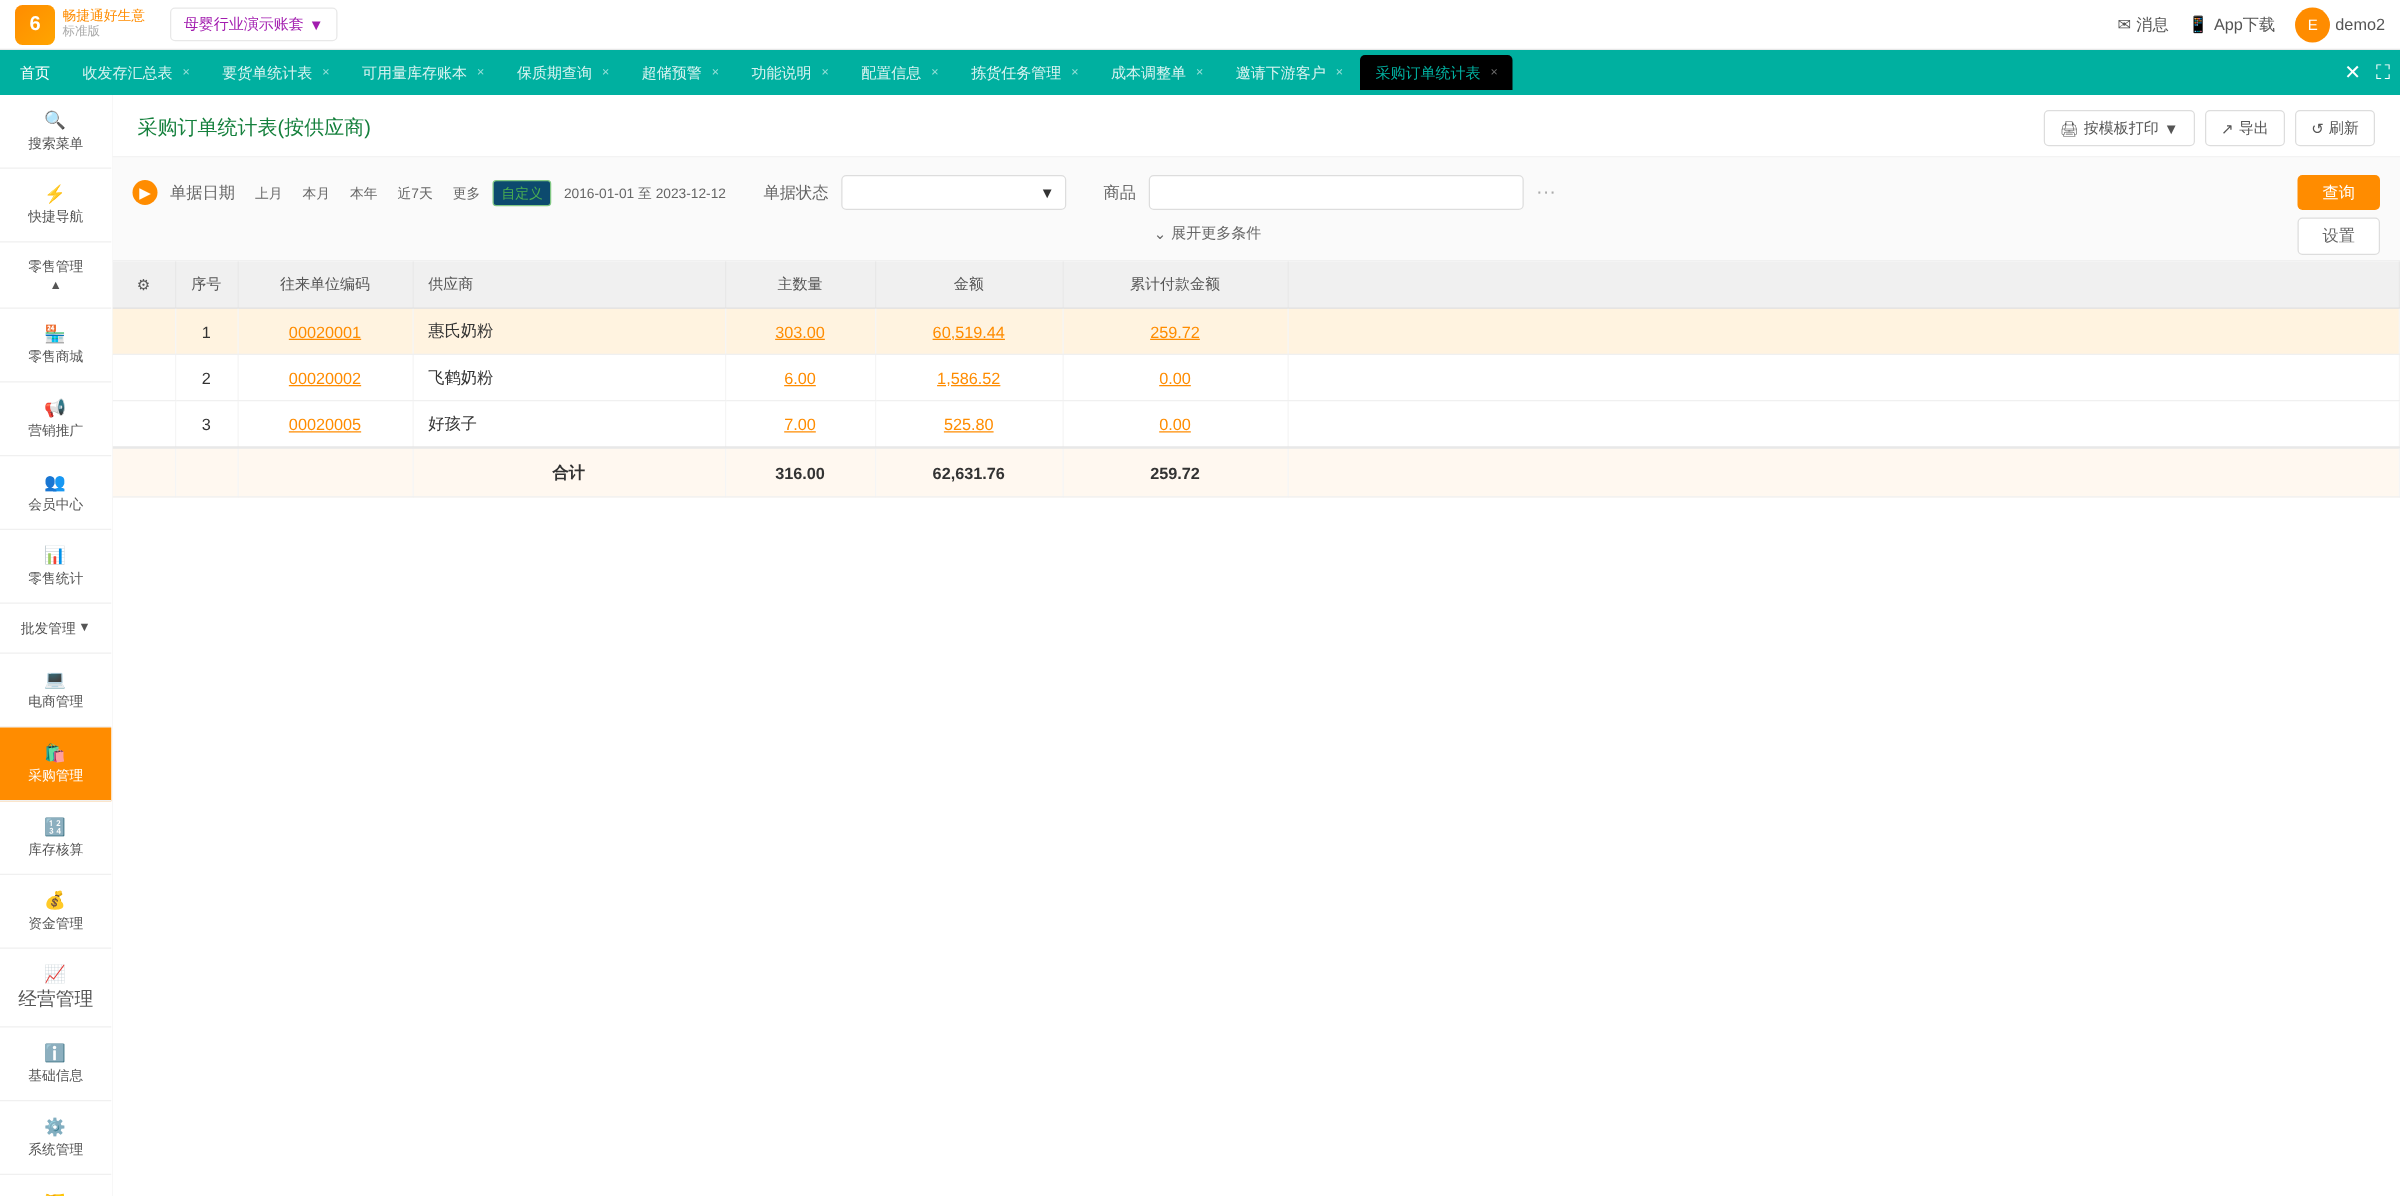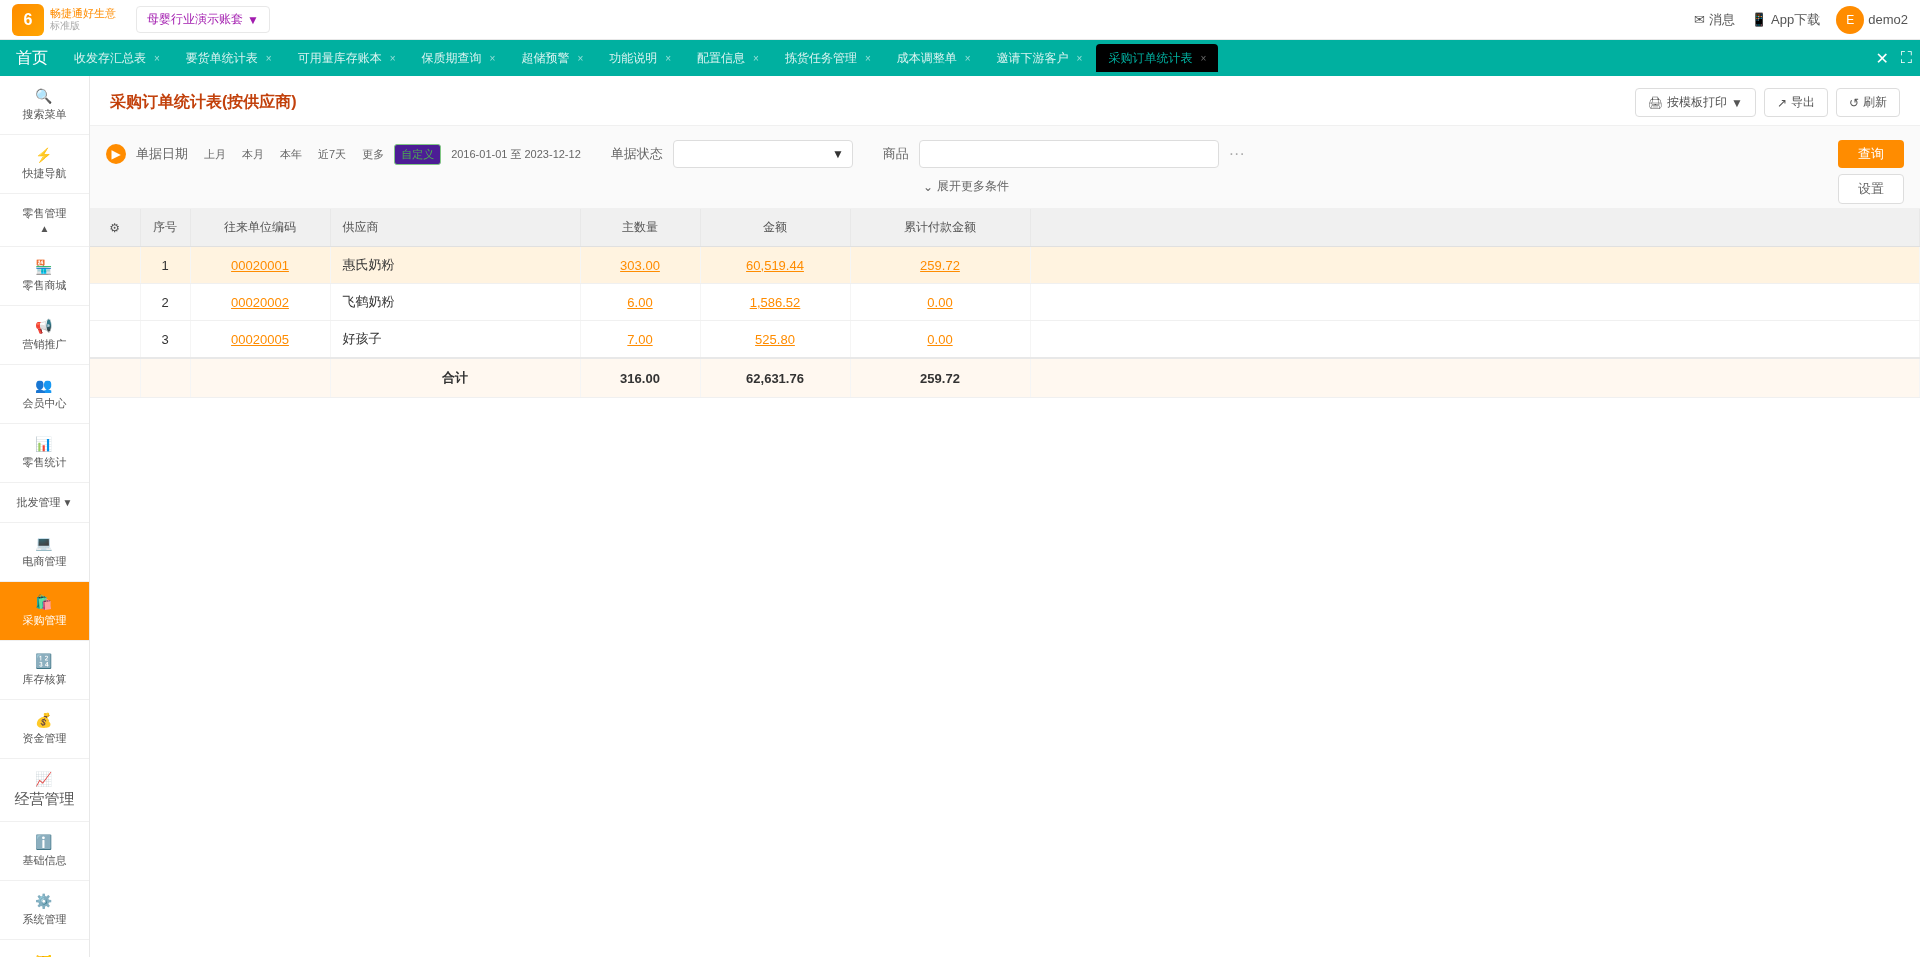--- a/index.html
+++ b/index.html
@@ -15,46 +15,46 @@
     .top-bar-right { display: flex; align-items: center; gap: 16px; }
     .top-right-item { display: flex; align-items: center; gap: 4px; font-size: 13px; color: #555; cursor: pointer; }
     .avatar { width: 28px; height: 28px; border-radius: 50%; background: #ff8c00; display: flex; align-items: center; justify-content: center; color: white; font-size: 12px; }
 
     
     .nav-tabs { height: 36px; background: #00b0a0; display: flex; align-items: center; padding: 0 4px; gap: 2px; overflow: hidden; }
     .nav-tab { height: 28px; padding: 0 12px; border-radius: 4px 4px 0 0; display: flex; align-items: center; gap: 6px; font-size: 12px; color: rgba(255,255,255,0.85); cursor: pointer; white-space: nowrap; background: transparent; }
     .nav-tab.active { background: #000000; color: #00b0a0; font-weight: 500; }
     .nav-tab .close-x { font-size: 10px; opacity: 0.7; margin-left: 2px; }
     .nav-tab.active .close-x { color: #999; }
-    .nav-home { color: white; font-size: 16px; }
+    .nav-home { color: white; font-size: 12px; }
     .tab-controls { margin-left: auto; display: flex; align-items: center; gap: 4px; color: white; font-size: 14px; cursor: pointer; }
 
     
     .main-layout { display: flex; height: calc(957px - 76px); }
 
     
     .sidebar { width: 90px; background: #fff; border-right: 1px solid #e8e8e8; display: flex; flex-direction: column; overflow-y: auto; }
     .sidebar-item { padding: 12px 4px; text-align: center; cursor: pointer; font-size: 12px; color: #555; border-bottom: 1px solid #f0f0f0; display: flex; flex-direction: column; align-items: center; gap: 3px; }
     .sidebar-item.active { background: #ff8c00; color: white; }
     .sidebar-icon { font-size: 14px; }
 
     
     .content { flex: 1; background: #fff; overflow: hidden; display: flex; flex-direction: column; }
 
     
     .page-header { padding: 12px 20px 8px; display: flex; align-items: center; justify-content: space-between; border-bottom: 1px solid #f0f0f0; }
-    .page-title { font-size: 16px; font-weight: 700; color: #c2410c; }
+    .page-title { font-size: 16px; font-weight: 400; color: #15803d; }
     .header-actions { display: flex; align-items: center; gap: 8px; }
     .btn-print { display: flex; align-items: center; gap: 4px; padding: 5px 12px; border: 1px solid #ddd; border-radius: 4px; background: #fff; font-size: 12px; cursor: pointer; color: #555; }
     .btn-export { display: flex; align-items: center; gap: 4px; padding: 5px 12px; border: 1px solid #ddd; border-radius: 4px; background: #fff; font-size: 12px; cursor: pointer; color: #555; }
     .btn-refresh { display: flex; align-items: center; gap: 4px; padding: 5px 12px; border: 1px solid #ddd; border-radius: 4px; background: #fff; font-size: 12px; cursor: pointer; color: #555; }
     .filter-label { color: #666; white-space: nowrap; }
     .date-shortcuts { display: flex; align-items: center; gap: 4px; }
     .date-btn { padding: 2px 6px; font-size: 11px; color: #666; cursor: pointer; border: none; background: none; }
-    .date-tag { background: #4c1d95; color: #4caf50; padding: 2px 6px; border-radius: 3px; font-size: 11px; border: 1px solid #81c784; }
+    .date-tag { background: #0c4a6e; color: #4caf50; padding: 2px 6px; border-radius: 3px; font-size: 11px; border: 1px solid #81c784; }
     .date-range { font-size: 11px; color: #666; }
     .filter-select { height: 28px; border: 1px solid #ddd; border-radius: 4px; padding: 0 8px; font-size: 12px; min-width: 200px; background: #fff; cursor: pointer; display: flex; align-items: center; justify-content: space-between; }
     .filter-input { height: 28px; border: 1px solid #ddd; border-radius: 4px; padding: 0 8px; font-size: 12px; min-width: 200px; }
     .btn-query { padding: 5px 20px; background: #ff8c00; color: white; border: none; border-radius: 4px; font-size: 13px; cursor: pointer; }
     .btn-settings { padding: 5px 16px; background: #fff; color: #666; border: 1px solid #ddd; border-radius: 4px; font-size: 13px; cursor: pointer; }
     .expand-more { display: flex; align-items: center; justify-content: center; gap: 4px; font-size: 12px; color: #666; cursor: pointer; padding: 4px 0; }
     .toggle-arrow { width: 20px; height: 20px; background: #ff8c00; border-radius: 50%; display: flex; align-items: center; justify-content: center; color: white; font-size: 12px; cursor: pointer; }
 
     
     .table-area { flex: 1; overflow: auto; padding: 0; }

